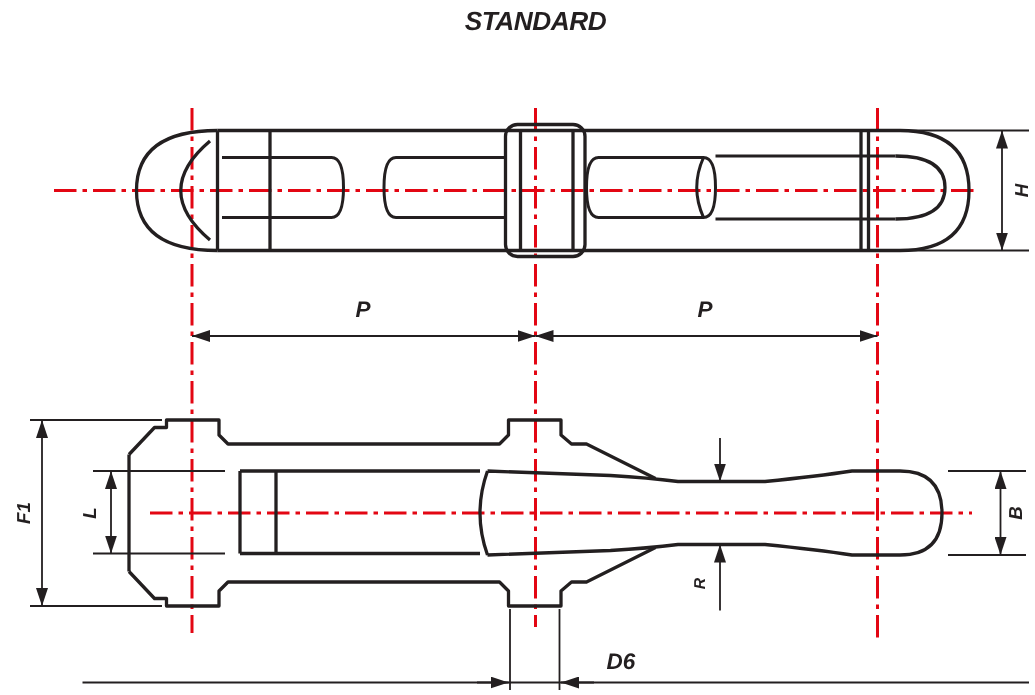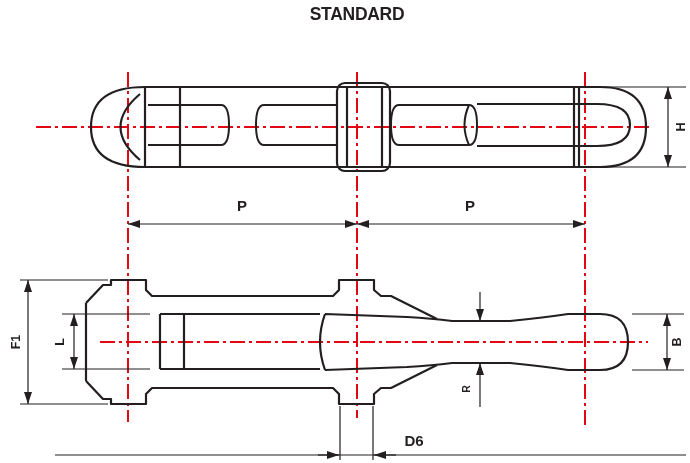--- a/index.html
+++ b/index.html
@@ -1,17 +1,17 @@
 <!DOCTYPE html>
 <html><head>
 <meta charset="utf-8">
 <style>
   html,body{margin:0;padding:0;background:#ffffff;}
   .stage{position:relative;width:690px;height:463px;background:#ffffff;overflow:hidden;
-         font-family:"Liberation Sans", sans-serif;}
+         font-family:"Liberation Sans", sans-serif;font-style:italic;}
   svg text{font-family:"Liberation Sans", sans-serif;font-weight:bold;fill:#231f20;}
   .title-text{font-size:17.5px;letter-spacing:-0.3px;}
   .dim-big{font-size:15px;}
   .dim-med{font-size:12.5px;}
   .dim-small{font-size:10.5px;}
 </style>
 </head>
 <body>
 
 <div class="stage">

